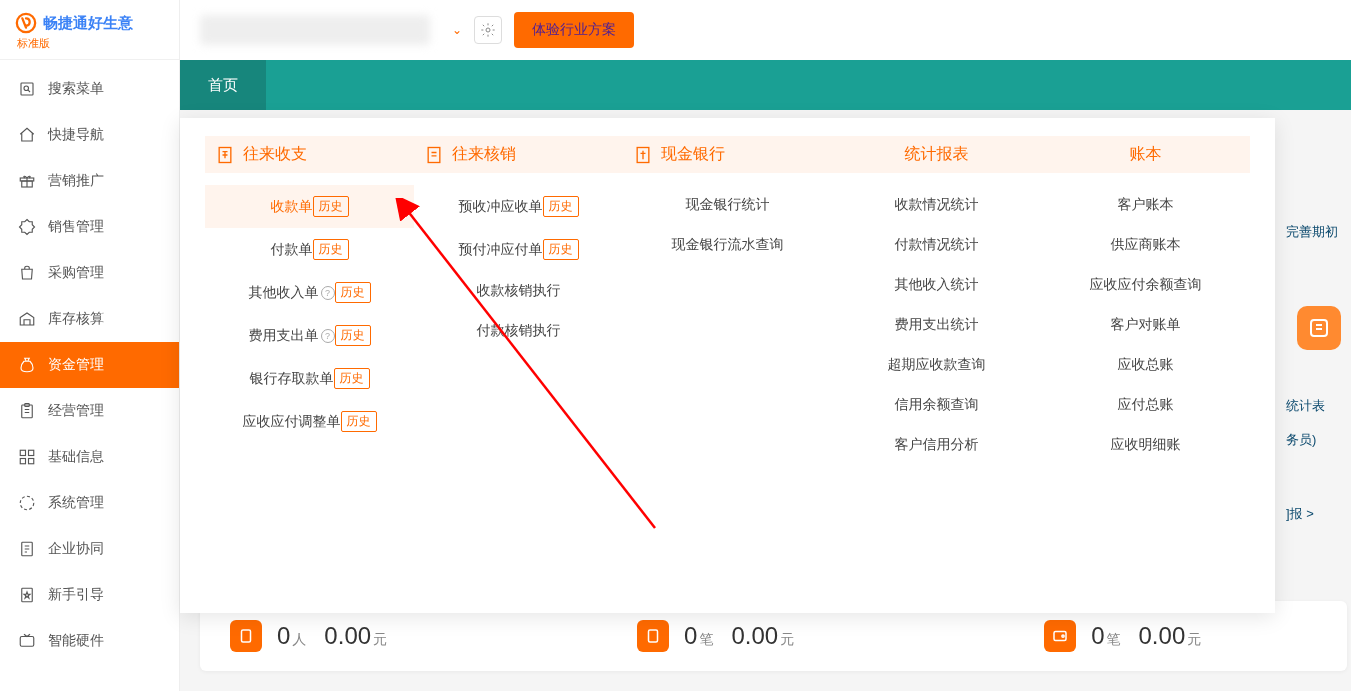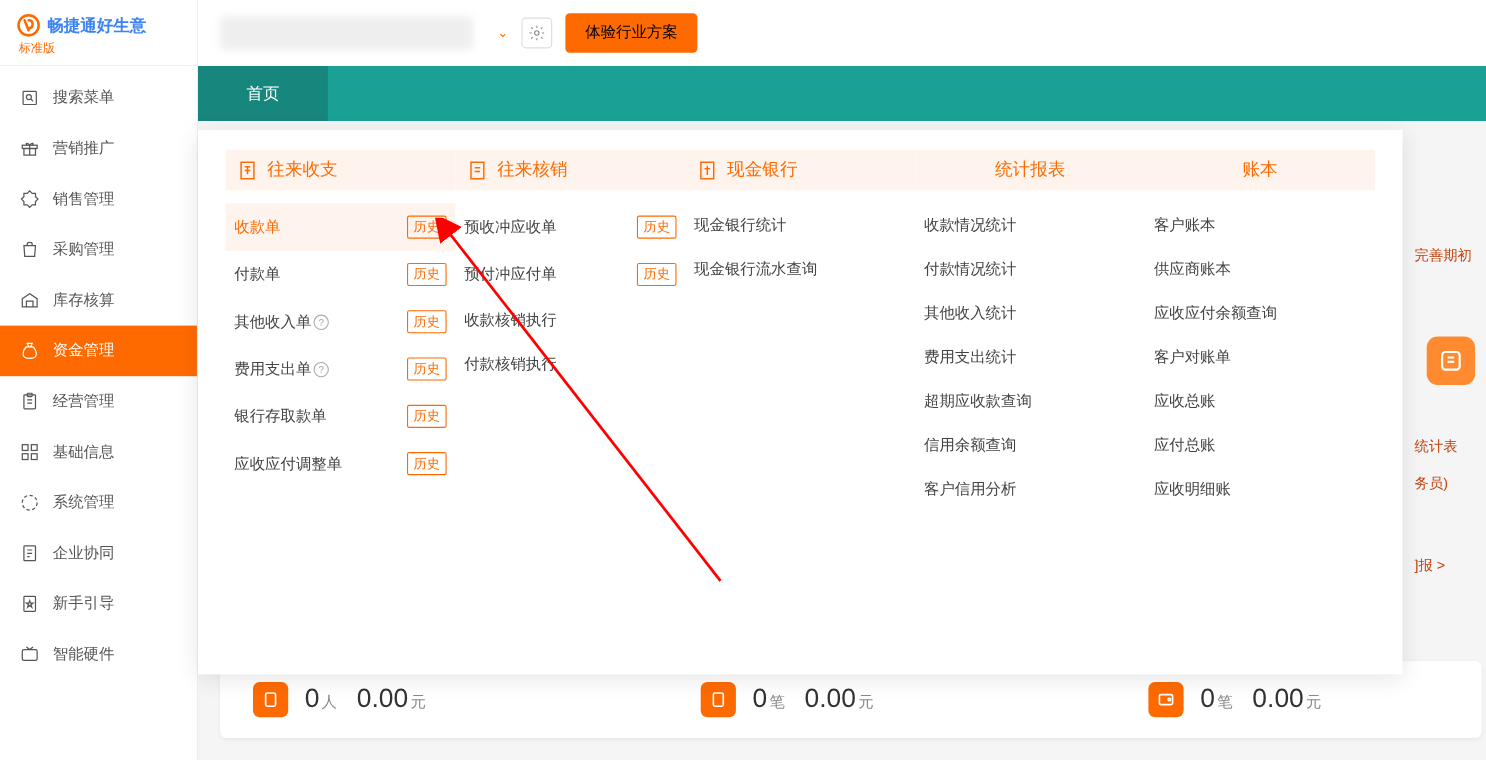--- a/index.html
+++ b/index.html
@@ -20,45 +20,45 @@
     .nav-icon { width: 18px; height: 18px; display: flex; align-items: center; justify-content: center; flex-shrink: 0; }
     .nav-icon svg { width: 18px; height: 18px; stroke: currentColor; fill: none; stroke-width: 1.5; }
     .nav-label { font-size: 14px; }
     
     
     .topbar { position: absolute; left: 180px; top: 0; right: 0; height: 60px; background: #fff; display: flex; align-items: center; padding: 0 20px; gap: 12px; z-index: 3; }
     .company-blur { width: 230px; height: 30px; background: #eee; filter: blur(4px); border-radius: 4px; }
     .dropdown-caret { color: #ff6a00; font-size: 12px; margin-left: 10px; cursor: pointer; }
     .gear-btn { width: 28px; height: 28px; border: 1px solid #ddd; border-radius: 4px; display: flex; align-items: center; justify-content: center; cursor: pointer; color: #888; }
     .gear-btn svg { width: 16px; height: 16px; stroke: currentColor; fill: none; stroke-width: 1.5; }
-    .cta-btn { background: #ff6a00; color: #000000; border: none; padding: 9px 18px; border-radius: 4px; font-size: 14px; cursor: pointer; }
+    .cta-btn { background: #ff6a00; color: #4c1d95; border: none; padding: 9px 18px; border-radius: 4px; font-size: 14px; cursor: pointer; }
     
     
     .tabbar { position: absolute; left: 180px; top: 60px; right: 0; height: 50px; background: #1aa094; display: flex; align-items: center; z-index: 2; }
-    .tab { padding: 0 44px; height: 50px; display: flex; align-items: center; color: #fff; font-size: 15px; cursor: pointer; }
+    .tab { padding: 0 28px; height: 50px; display: flex; align-items: center; color: #fff; font-size: 15px; cursor: pointer; }
     .tab.active { background: #17867c; color: #fff; }
     
     
     .flyout { position: absolute; left: 180px; top: 118px; width: 1095px; height: 495px; background: #fff; box-shadow: 0 4px 20px rgba(0,0,0,0.1); z-index: 10; padding: 18px 25px 30px; display: flex; }
     .fly-col { flex: 1; min-width: 0; }
     .fly-header { display: flex; align-items: center; gap: 8px; background: #fff4ed; color: #ff6a00; padding: 8px 10px; font-size: 16px; margin-bottom: 12px; }
     .fly-header.centered { justify-content: center; }
     .fly-header-icon { width: 20px; height: 20px; }
     .fly-header-icon svg { width: 20px; height: 20px; stroke: #ff6a00; fill: none; stroke-width: 1.6; }
-    .fly-item { display: flex; align-items: center; justify-content: space-between; padding: 11px 8px; cursor: pointer; color: #444; font-size: 14px; }
+    .fly-item { display: flex; align-items: center; justify-content: center; padding: 11px 8px; cursor: pointer; color: #444; font-size: 14px; }
     .fly-item.highlight { background: #fff4ed; color: #ff6a00; }
     .fly-item-label { display: flex; align-items: center; gap: 2px; }
     .help-circle { width: 14px; height: 14px; border: 1px solid #aaa; border-radius: 50%; display: inline-flex; align-items: center; justify-content: center; font-size: 9px; color: #aaa; }
     .history-badge { border: 1px solid #ff6a00; color: #ff6a00; font-size: 12px; padding: 1px 5px; border-radius: 2px; }
     
     
     .arrow-overlay { position: absolute; left: 395px; top: 198px; z-index: 20; pointer-events: none; }
     
     
-    .right-stubs { position: absolute; right: 0; top: 185px; width: 70px; z-index: 1; color: #c2410c; font-size: 13px; margin-left: 47px; }
+    .right-stubs { position: absolute; right: 0; top: 185px; width: 70px; z-index: 1; color: #0c4a6e; font-size: 13px; margin-left: 47px; }
     .stub-row { padding: 8px 5px; }
     .rounded-badge { position: absolute; right: 10px; top: 306px; width: 44px; height: 44px; background: #ff8a30; border-radius: 10px; display: flex; align-items: center; justify-content: center; z-index: 8; }
     .rounded-badge svg { width: 24px; height: 24px; stroke: #fff; fill: none; stroke-width: 2; }
     
     
     .bottom-stats { position: absolute; left: 200px; bottom: 20px; right: 4px; height: 70px; background: #fff; border-radius: 6px; display: flex; align-items: center; padding: 0 30px; z-index: 1; gap: 250px; box-shadow: 0 1px 4px rgba(0,0,0,0.05); }
     .stat-block { display: flex; align-items: center; gap: 15px; }
     .stat-icon { width: 32px; height: 32px; background: #ff6a00; border-radius: 6px; display: flex; align-items: center; justify-content: center; }
     .stat-icon svg { width: 18px; height: 18px; stroke: #fff; fill: none; stroke-width: 2; }
     .stat-nums { display: flex; align-items: baseline; gap: 18px; }
@@ -90,20 +90,28 @@
             <rect x="4" y="4" width="16" height="16" rx="1"></rect>
             <circle cx="11" cy="11" r="3"></circle>
             <path d="M13.5 13.5 L16 16"></path>
           </svg>
         </span>
         <span class="nav-label">搜索菜单</span>
       </div>
     <div class="nav-item">
         <span class="nav-icon">
           <svg viewBox="0 0 24 24">
+            <path d="M3 11 L12 3 L21 11 M5 10 V20 H19 V10"></path>
+          </svg>
+        </span>
+        <span class="nav-label">快捷导航</span>
+      </div>
+    <div class="nav-item">
+        <span class="nav-icon">
+          <svg viewBox="0 0 24 24">
             <rect x="3" y="8" width="18" height="4"></rect>
             <rect x="5" y="12" width="14" height="8"></rect>
             <path d="M12 8 V20 M12 8 C9 4 6 6 9 8 M12 8 C15 4 18 6 15 8"></path>
           </svg>
         </span>
         <span class="nav-label">营销推广</span>
       </div>
     <div class="nav-item">
         <span class="nav-icon">
           <svg viewBox="0 0 24 24">

